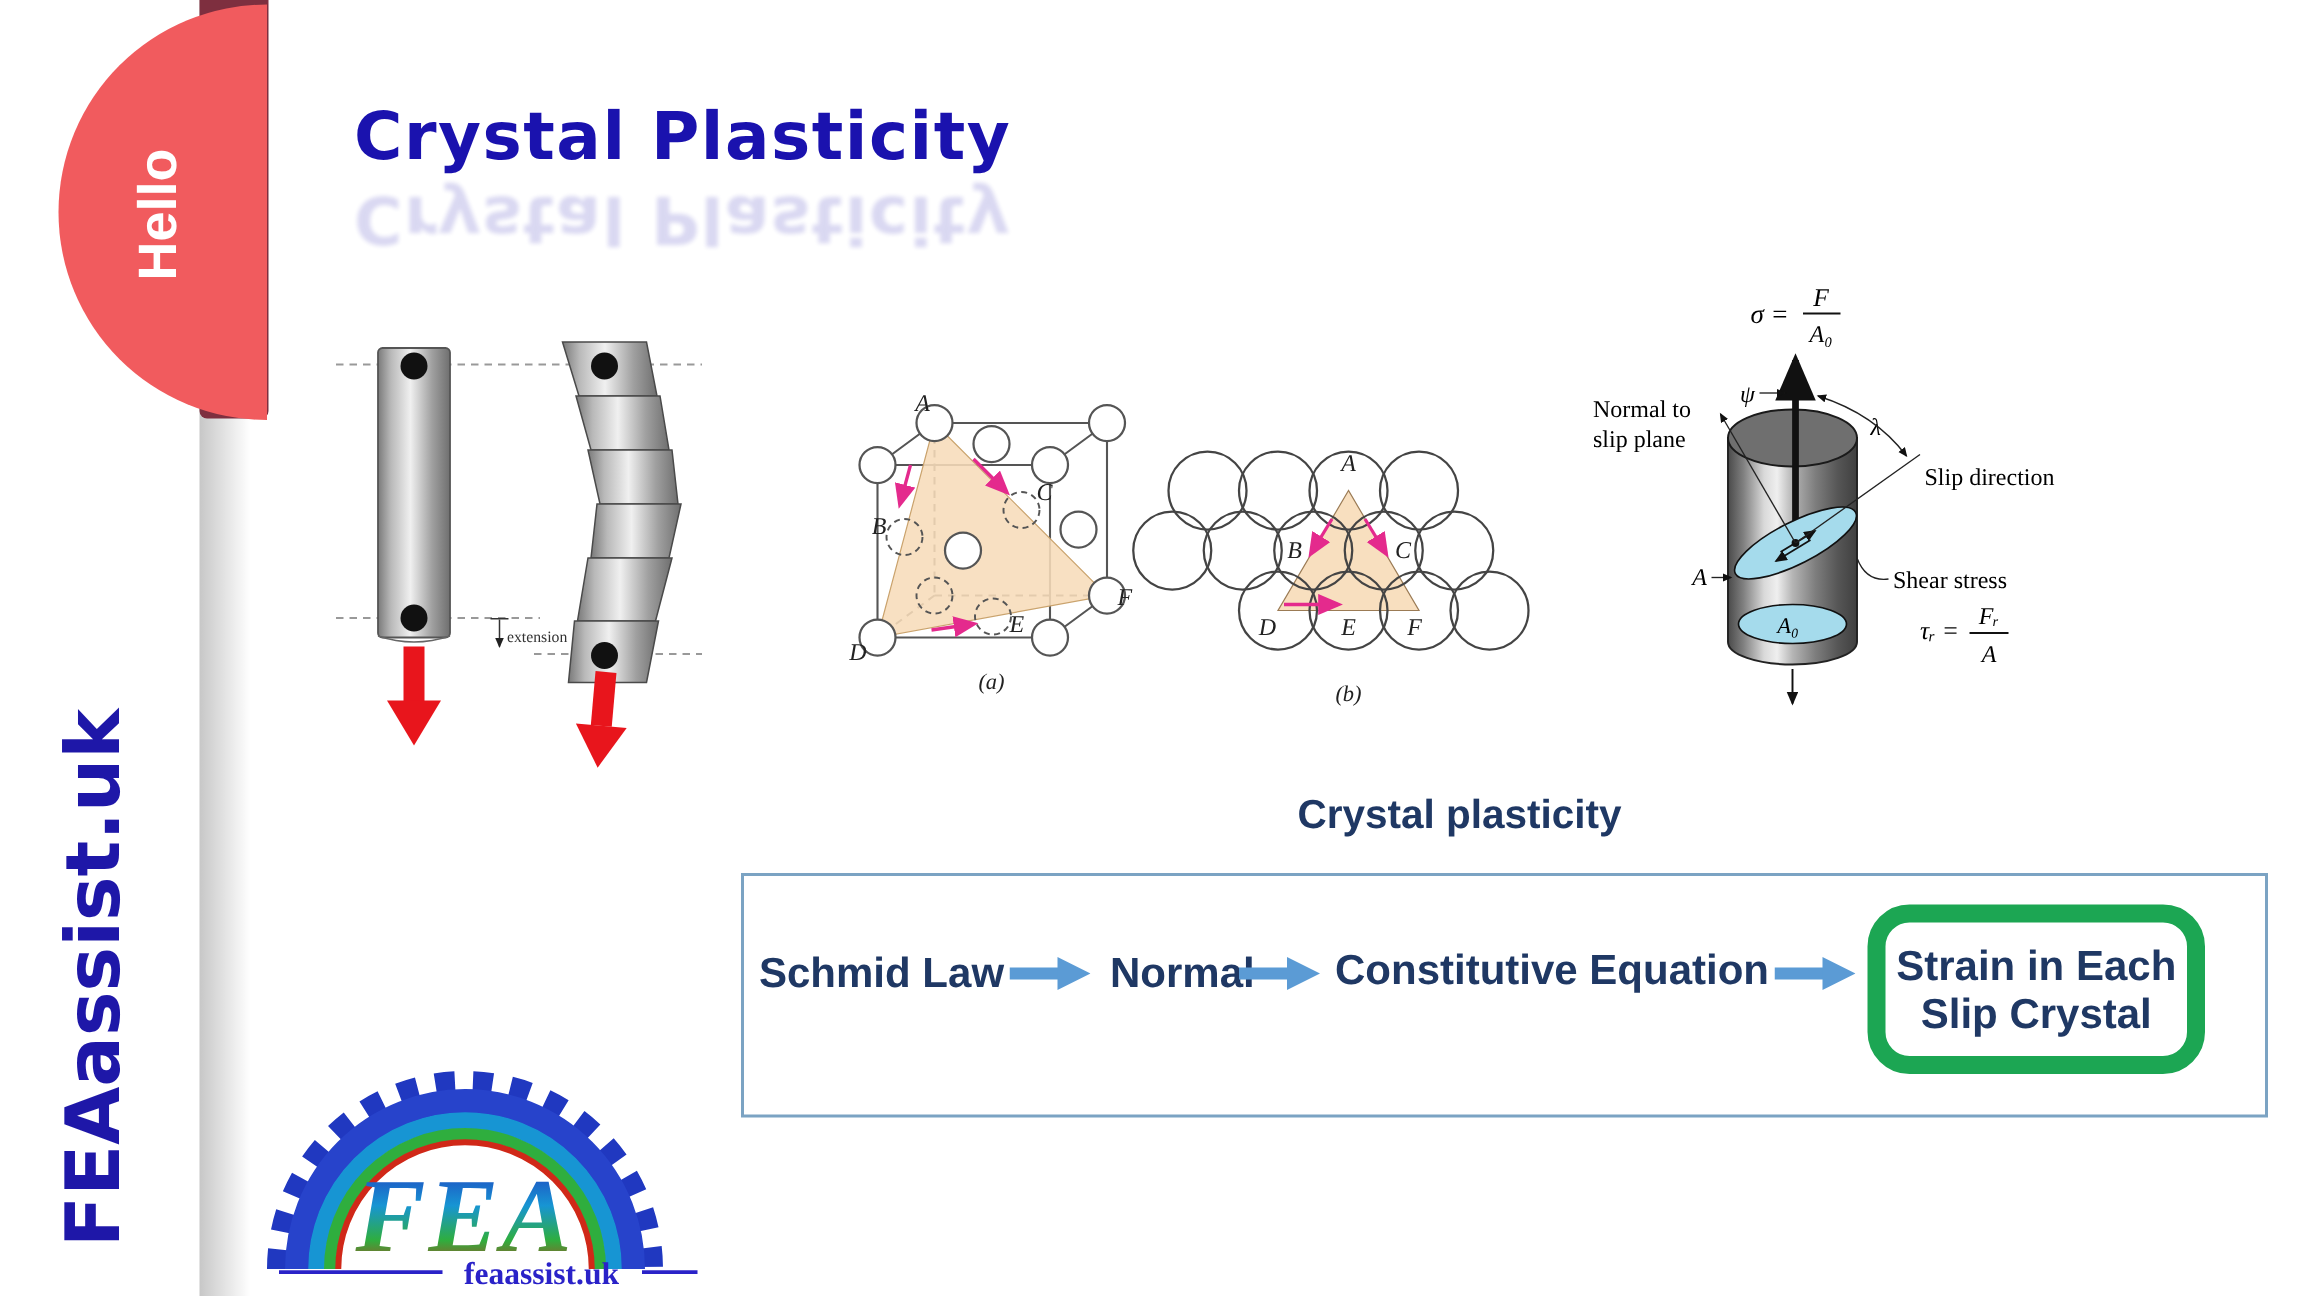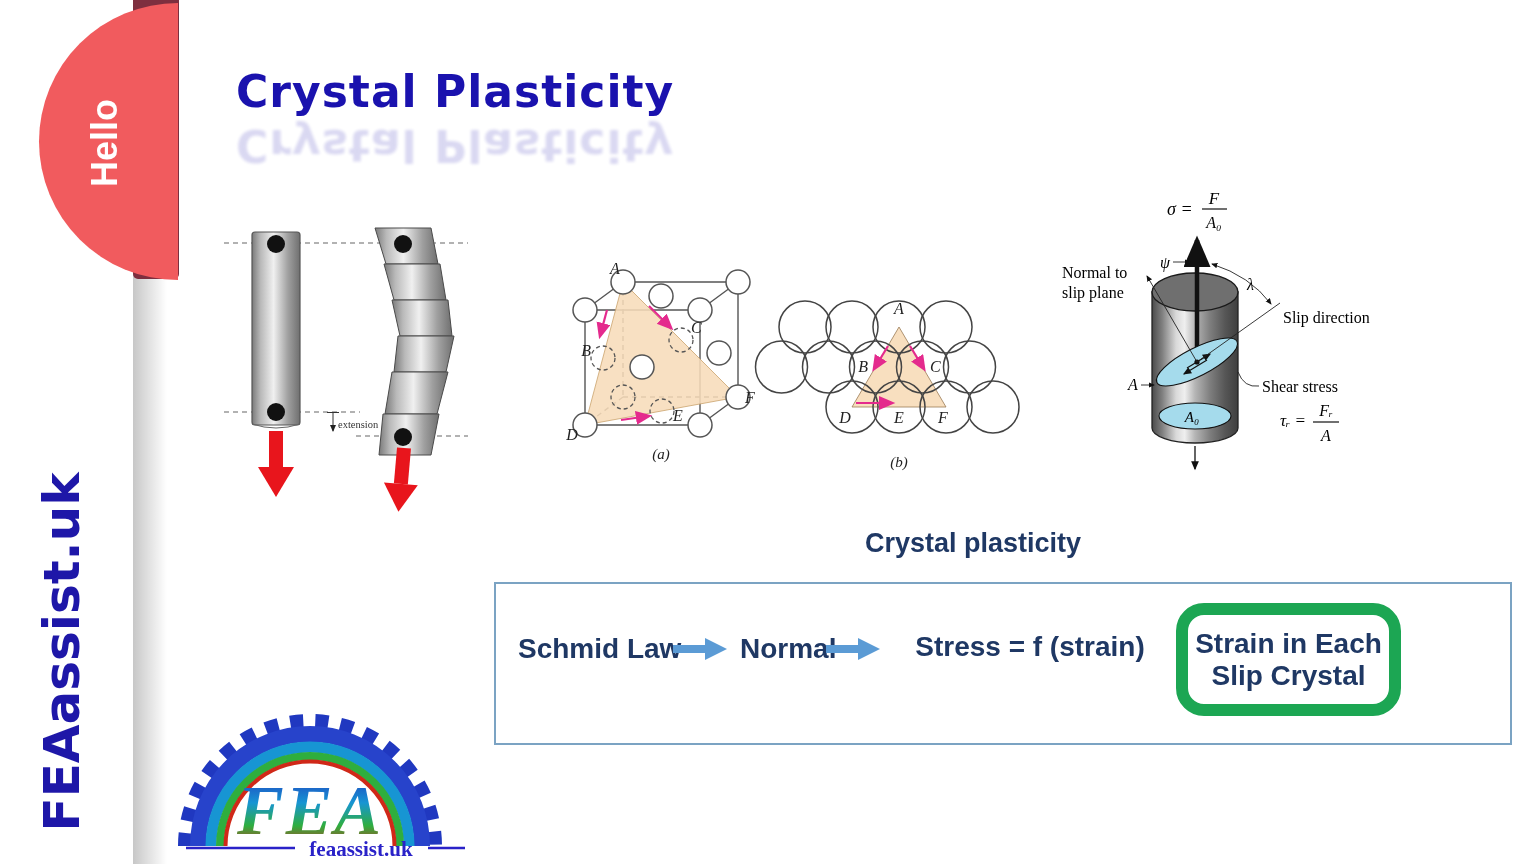--- a/index.html
+++ b/index.html
@@ -24,25 +24,25 @@
     font-size:44px;color:#1a12ae;letter-spacing:1px;white-space:nowrap;}
   .title-reflect{left:236px;top:120px;font-family:"DejaVu Sans",sans-serif;font-weight:bold;
     font-size:44px;color:#1a12ae;letter-spacing:1px;white-space:nowrap;
     transform:scaleY(-1);opacity:.16;filter:blur(1.5px);}
   
   .flow-heading{left:973px;top:528px;transform:translateX(-50%);
     font-size:27px;font-weight:bold;color:#1f3864;white-space:nowrap;}
   .flow-box{left:494px;top:582px;width:1018px;height:163px;border:2px solid #7ba3c3;
     background:#ffffff;box-sizing:border-box;}
   .flow-step{font-size:28px;font-weight:bold;color:#1f3864;white-space:nowrap;}
-  .step1{left:518px;top:633px;}
+  .step1{left:506px;top:633px;}
   .step2{left:740px;top:633px;}
   .step3{left:890px;top:630px;width:280px;text-align:center;line-height:34px;}
   .arrow1{left:673px;top:638px;} .arrow2{left:826px;top:638px;} .arrow3{left:1183px;top:638px;}
-  .green-box{left:1176px;top:603px;width:225px;height:113px;border:12px solid #1ca653;
+  .green-box{left:1245px;top:603px;width:225px;height:113px;border:12px solid #1ca653;
     border-radius:28px;background:#ffffff;box-sizing:border-box;display:flex;
     flex-direction:column;justify-content:center;align-items:center;line-height:32px;}
   .green-box div{font-size:28px;font-weight:bold;color:#1f3864;white-space:nowrap;}
   
   svg text{font-family:"Liberation Serif",serif;}
   .cap{font-style:italic;font-size:15px;fill:#222;}
 </style>
 </head>
 <body>
 
@@ -265,21 +265,21 @@
   <svg class="abs arrow1" width="54" height="22">
     <rect x="0" y="7" width="33" height="8" fill="#5b9bd5"></rect>
       <polygon points="32,0 32,22 54,11" fill="#5b9bd5"></polygon>
   </svg>
   <div class="abs flow-step step2">Normal</div>
   <svg class="abs arrow2" width="54" height="22">
     <rect x="0" y="7" width="33" height="8" fill="#5b9bd5"></rect>
       <polygon points="32,0 32,22 54,11" fill="#5b9bd5"></polygon>
   </svg>
   <div class="abs flow-step step3">
-    <div>Stress = f (strain)</div>
+    <div>Constitutive Equation</div>
   </div>
   <svg class="abs arrow3" width="54" height="22">
     <rect x="0" y="7" width="33" height="8" fill="#5b9bd5"></rect>
       <polygon points="32,0 32,22 54,11" fill="#5b9bd5"></polygon>
   </svg>
   <div class="abs green-box">
     <div>Strain in Each</div>
     <div>Slip Crystal</div>
   </div>
 

